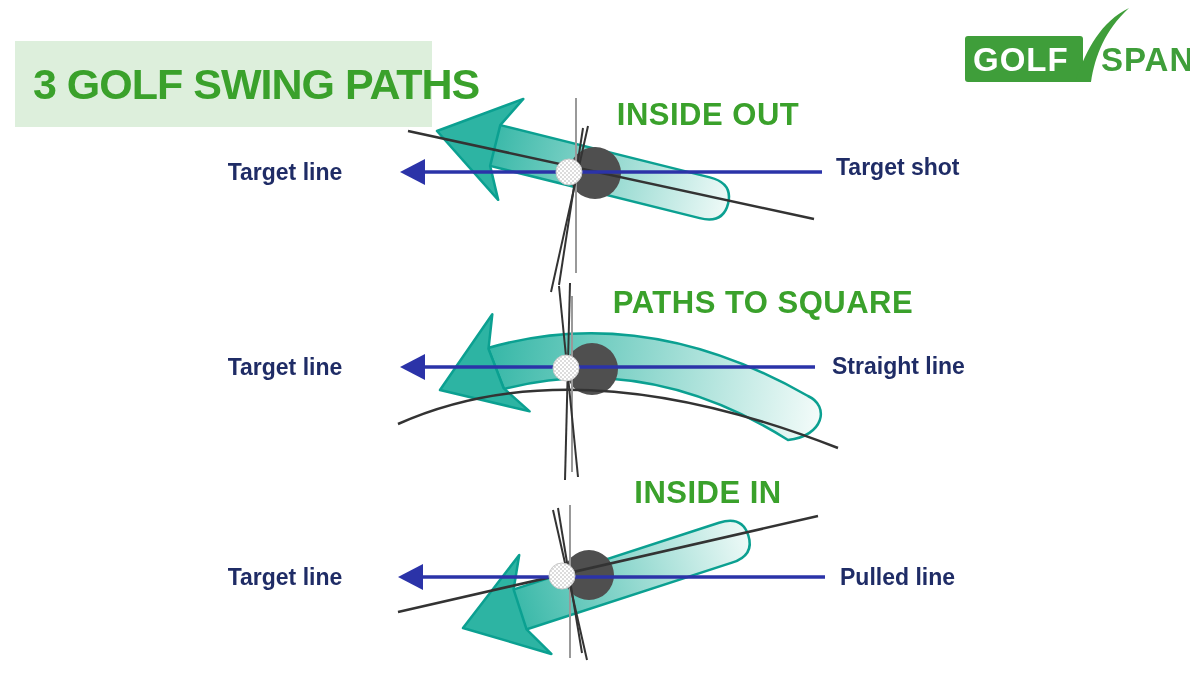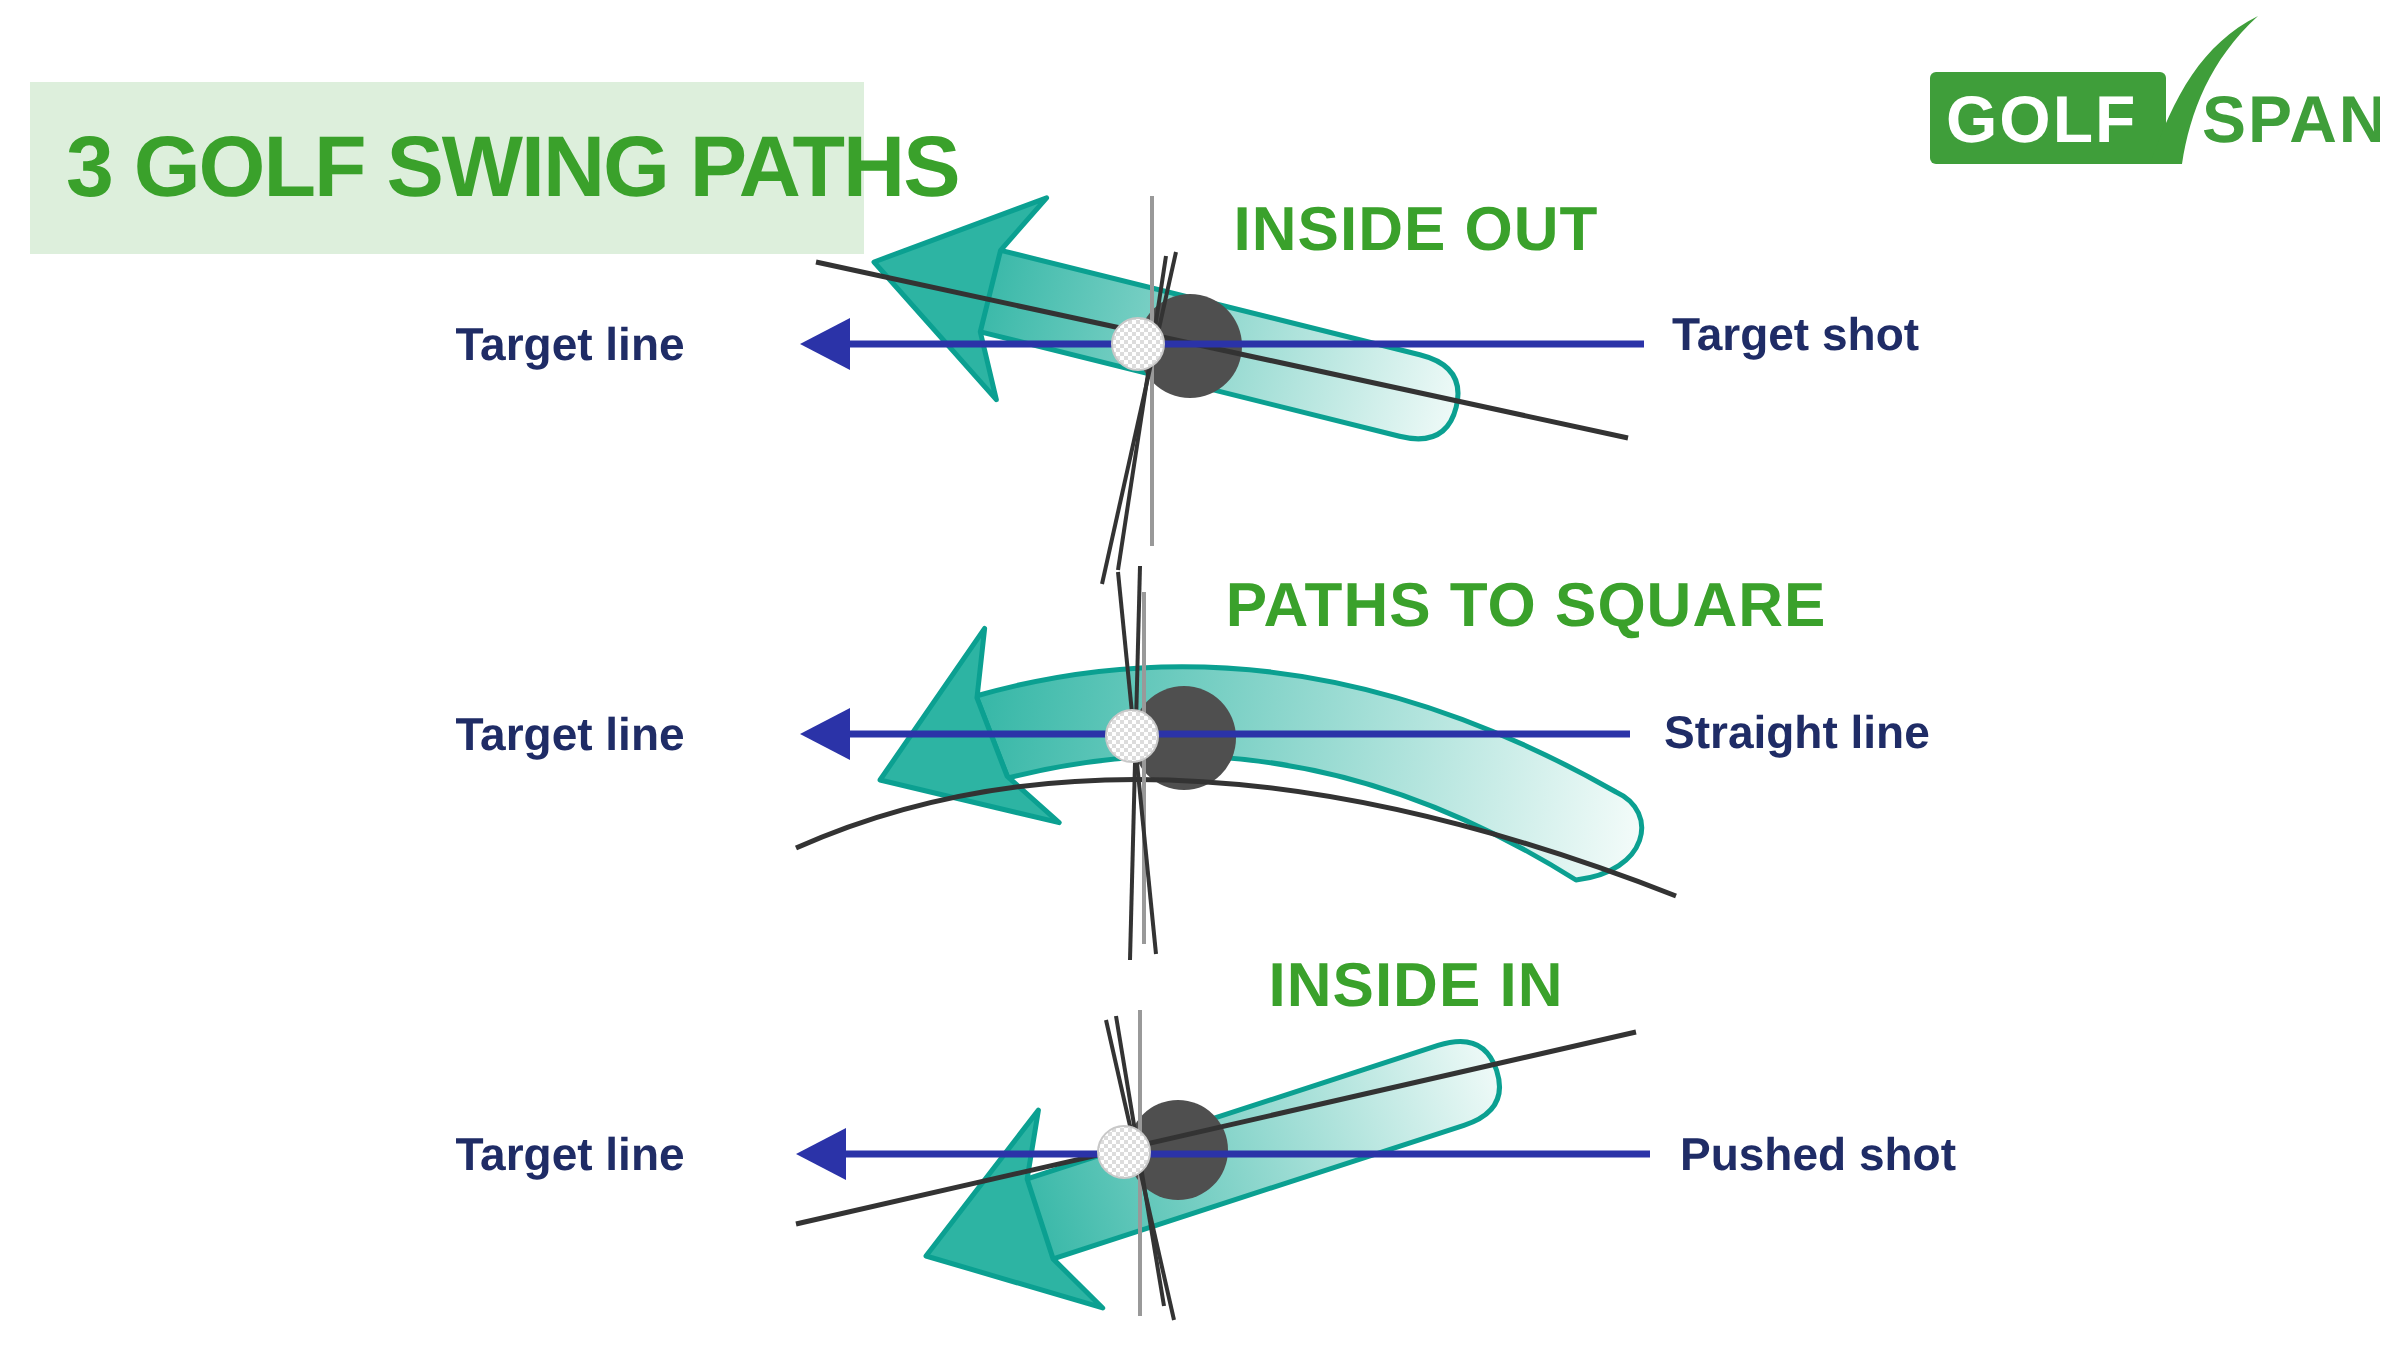--- a/index.html
+++ b/index.html
@@ -124,15 +124,15 @@
   <div class="heading" style="left:708px;top:97px">INSIDE OUT</div>
   <div class="lbl right-align" style="left:185px;top:158px;width:200px">Target line</div>
   <div class="lbl" style="left:836px;top:153px">Target shot</div>
 
   <div class="heading" style="left:763px;top:285px">PATHS TO SQUARE</div>
   <div class="lbl right-align" style="left:185px;top:353px;width:200px">Target line</div>
   <div class="lbl" style="left:832px;top:352px">Straight line</div>
 
   <div class="heading" style="left:708px;top:475px">INSIDE IN</div>
   <div class="lbl right-align" style="left:185px;top:563px;width:200px">Target line</div>
-  <div class="lbl" style="left:840px;top:563px">Pushed shot</div>
+  <div class="lbl" style="left:840px;top:563px">Pulled line</div>
 
 </div>
 
 </body></html>

